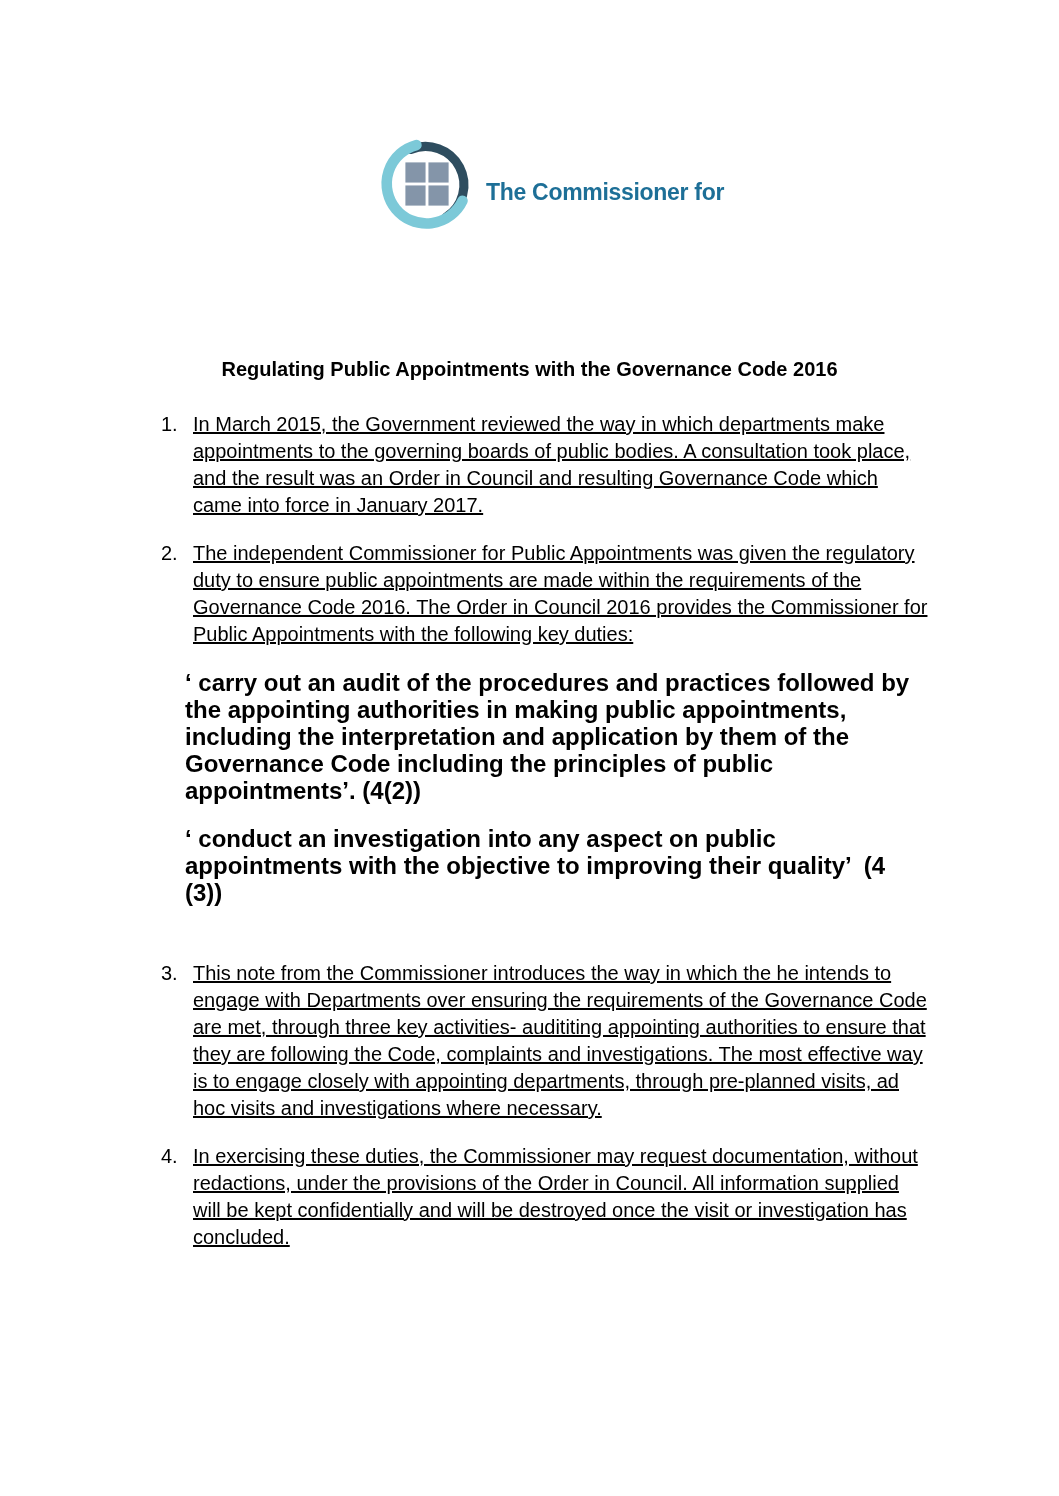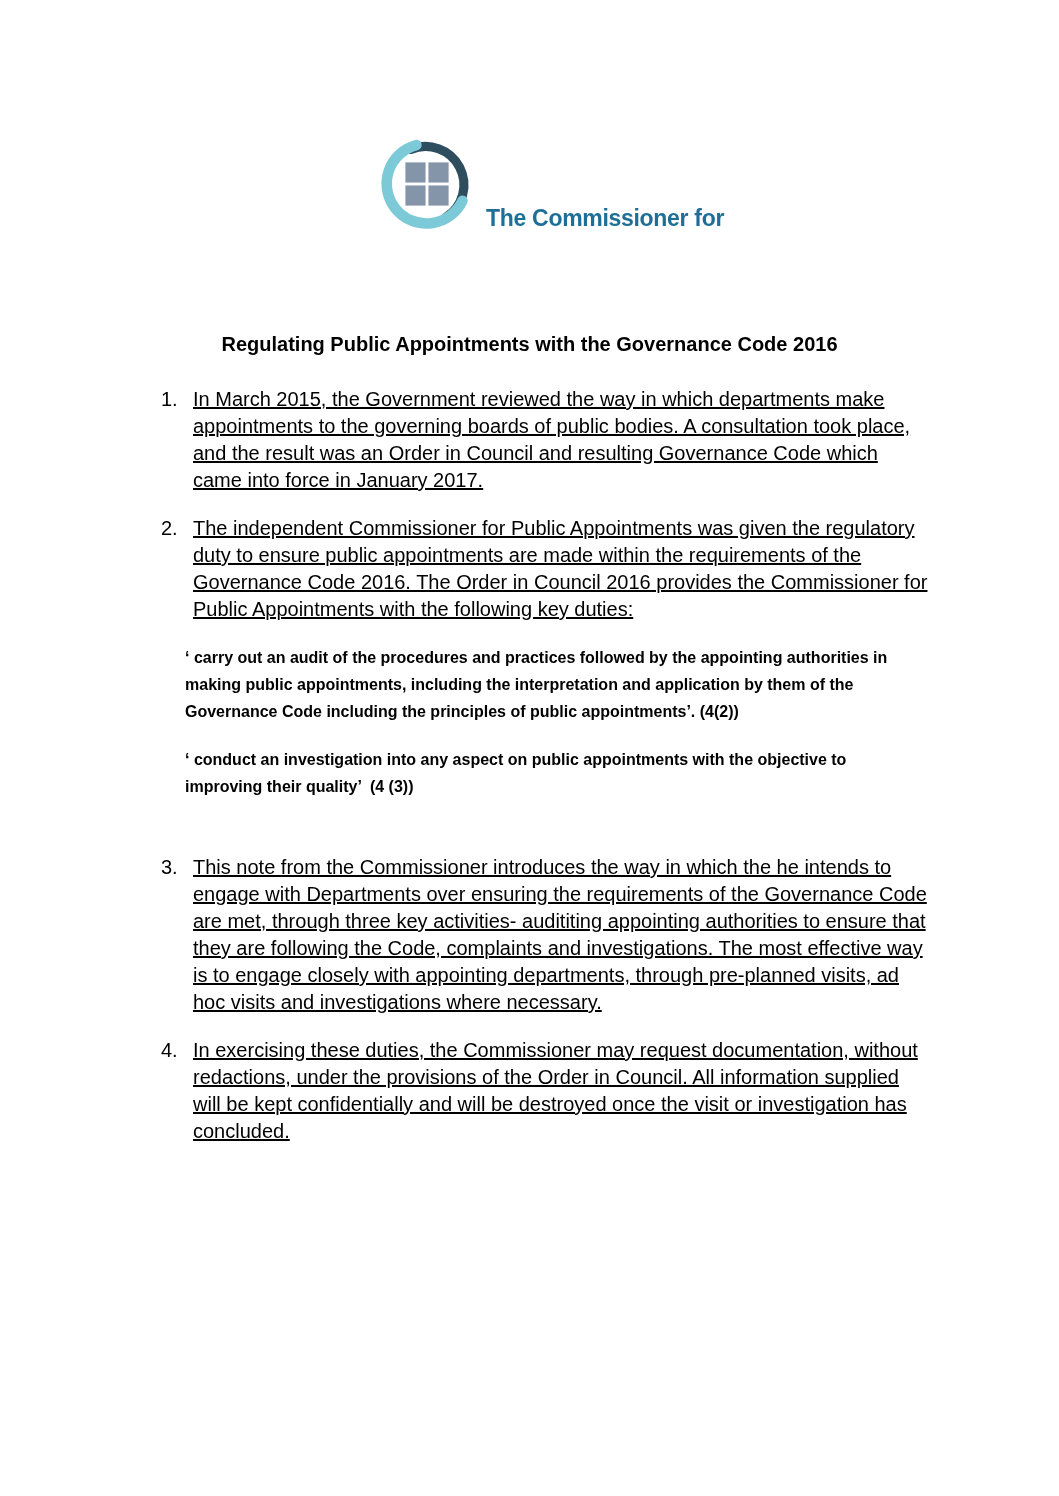--- a/index.html
+++ b/index.html
@@ -13,39 +13,39 @@
     color: #000000;
     overflow: hidden;
   }
 
   
   .logo {
     position: absolute;
     left: 379px;
     top: 136px;
     display: flex;
-    align-items: flex-end;
+    align-items: center;
   }
   .logo-mark { width: 96px; height: 96px; flex: none; }
   .logo-text {
     margin-left: 11px;
     margin-top: 15px;
     font-weight: bold;
     font-size: 23px;
     line-height: 28px;
     color: #1d6f97;
     letter-spacing: -0.3px;
     white-space: nowrap;
   }
 
   
   .content {
     position: absolute;
     left: 0;
-    top: 331px;
+    top: 356px;
     width: 100%;
   }
   .doc-title {
     text-align: center;
     font-weight: bold;
     font-size: 20px;
     line-height: 27px;
     margin: 0;
   }
   .list-item {
@@ -54,21 +54,21 @@
     font-size: 20px;
     line-height: 27px;
   }
   .list-item.first { margin-top: 28px; }
   .list-item.big-gap { margin-top: 54px; }
   .list-num { width: 32px; flex: none; }
   .list-text { flex: 1; text-decoration: underline; }
   .quote {
     margin: 21px 132px 0 185px;
     font-weight: bold;
-    font-size: 16px;
+    font-size: 24px;
     line-height: 27px;
     white-space: pre-wrap;
   }
 </style>
 </head>
 <body>
 
 <div class="page">
 
   <div class="logo">

